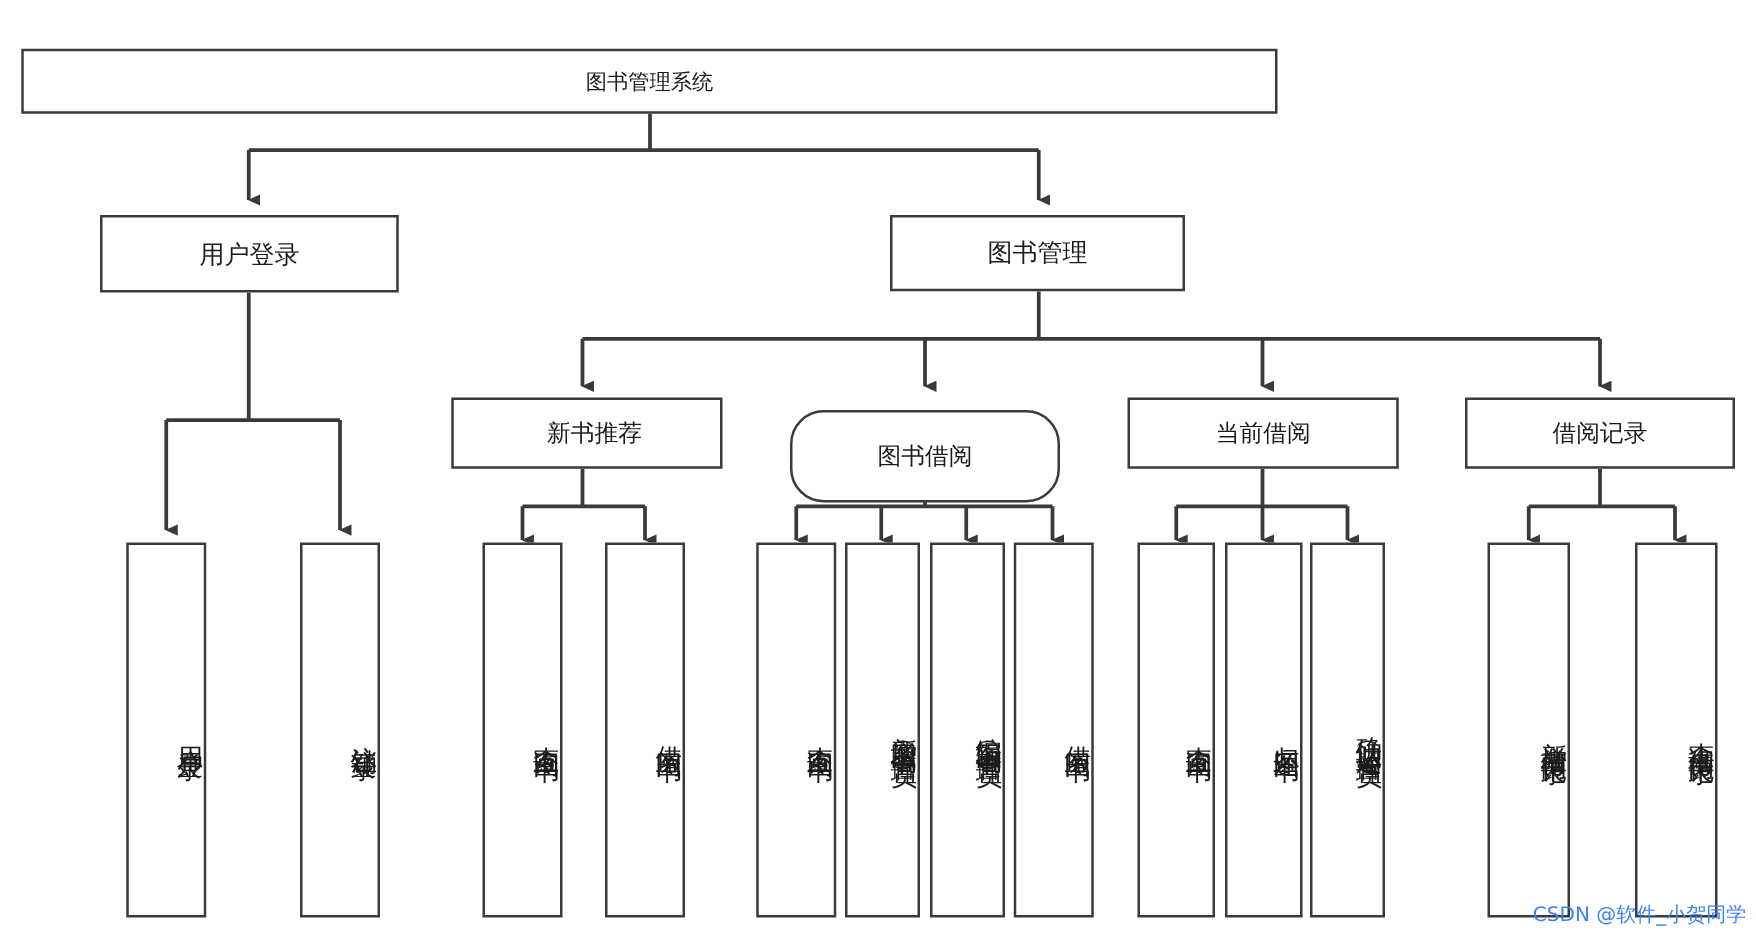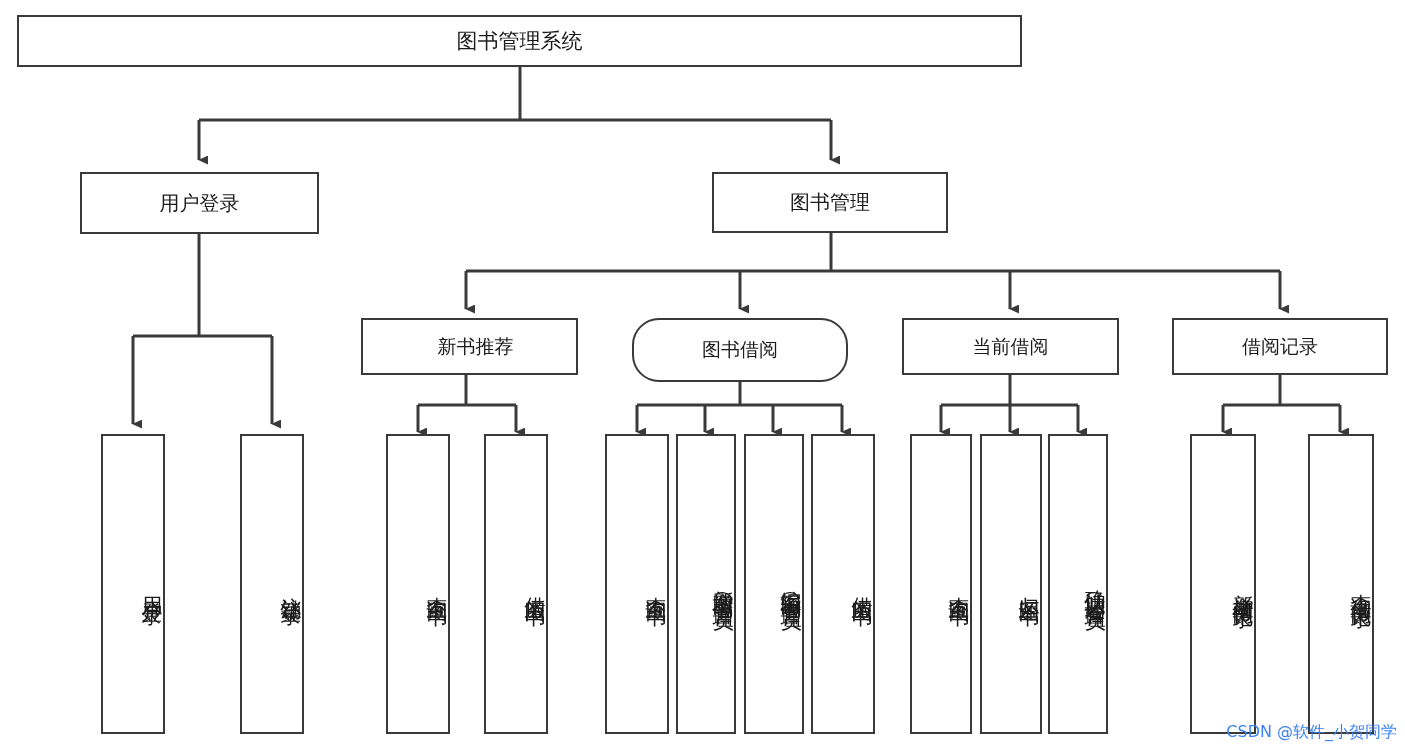--- a/index.html
+++ b/index.html
@@ -31,21 +31,22 @@
     box-sizing: border-box;
     background: #ffffff;
     border: 2px solid #3a3a3a;
     display: flex;
     align-items: center;
     justify-content: center;
     color: #1b1b1b;
     z-index: 2;
   }
   .node.root {
-    font-size: 21px;
+    font-size: 17px;
+    margin-top: 24px;
   }
   .node.lvl1 {
     font-size: 20px;
   }
   .node.lvl2 {
     font-size: 19px;
   }
   .node.leaf {
     font-size: 21px;
     writing-mode: vertical-rl;
@@ -141,21 +142,21 @@
   </div>
 
   <div class="node lvl1" style="left:712px; top:172px; width:236px; height:61px;">
     <span class="label">图书管理</span>
   </div>
 
   <div class="node lvl2" style="left:361px; top:318px; width:217px; height:57px;padding-left:12px;">
     <span class="label">新书推荐</span>
   </div>
 
-  <div class="node lvl2" style="left:632px; top:318px; width:216px; height:64px;border-radius:27px;">
+  <div class="node lvl2" style="left:632px; top:328px; width:216px; height:74px;border-radius:27px;">
     <span class="label">图书借阅</span>
   </div>
 
   <div class="node lvl2" style="left:1172px; top:318px; width:216px; height:57px;">
     <span class="label">借阅记录</span>
   </div>
 
   <div class="node lvl2" style="left:902px; top:318px; width:217px; height:57px;">
     <span class="label">当前借阅</span>
   </div>

